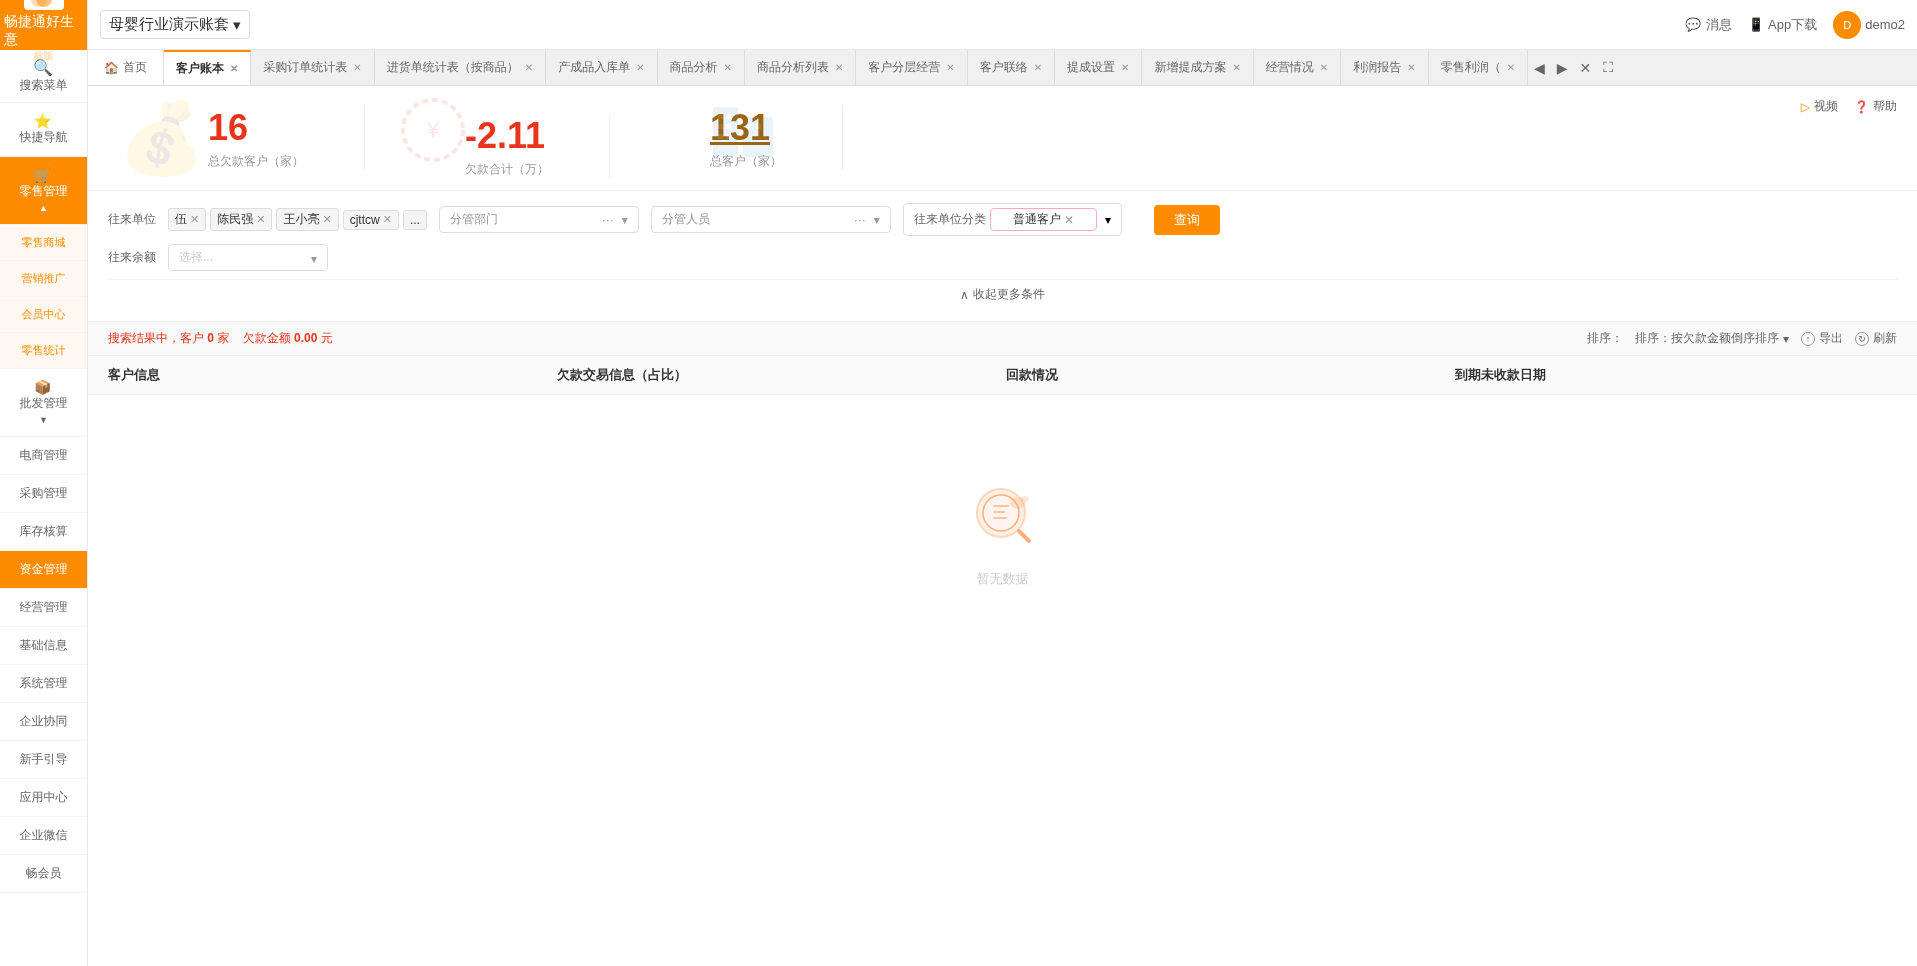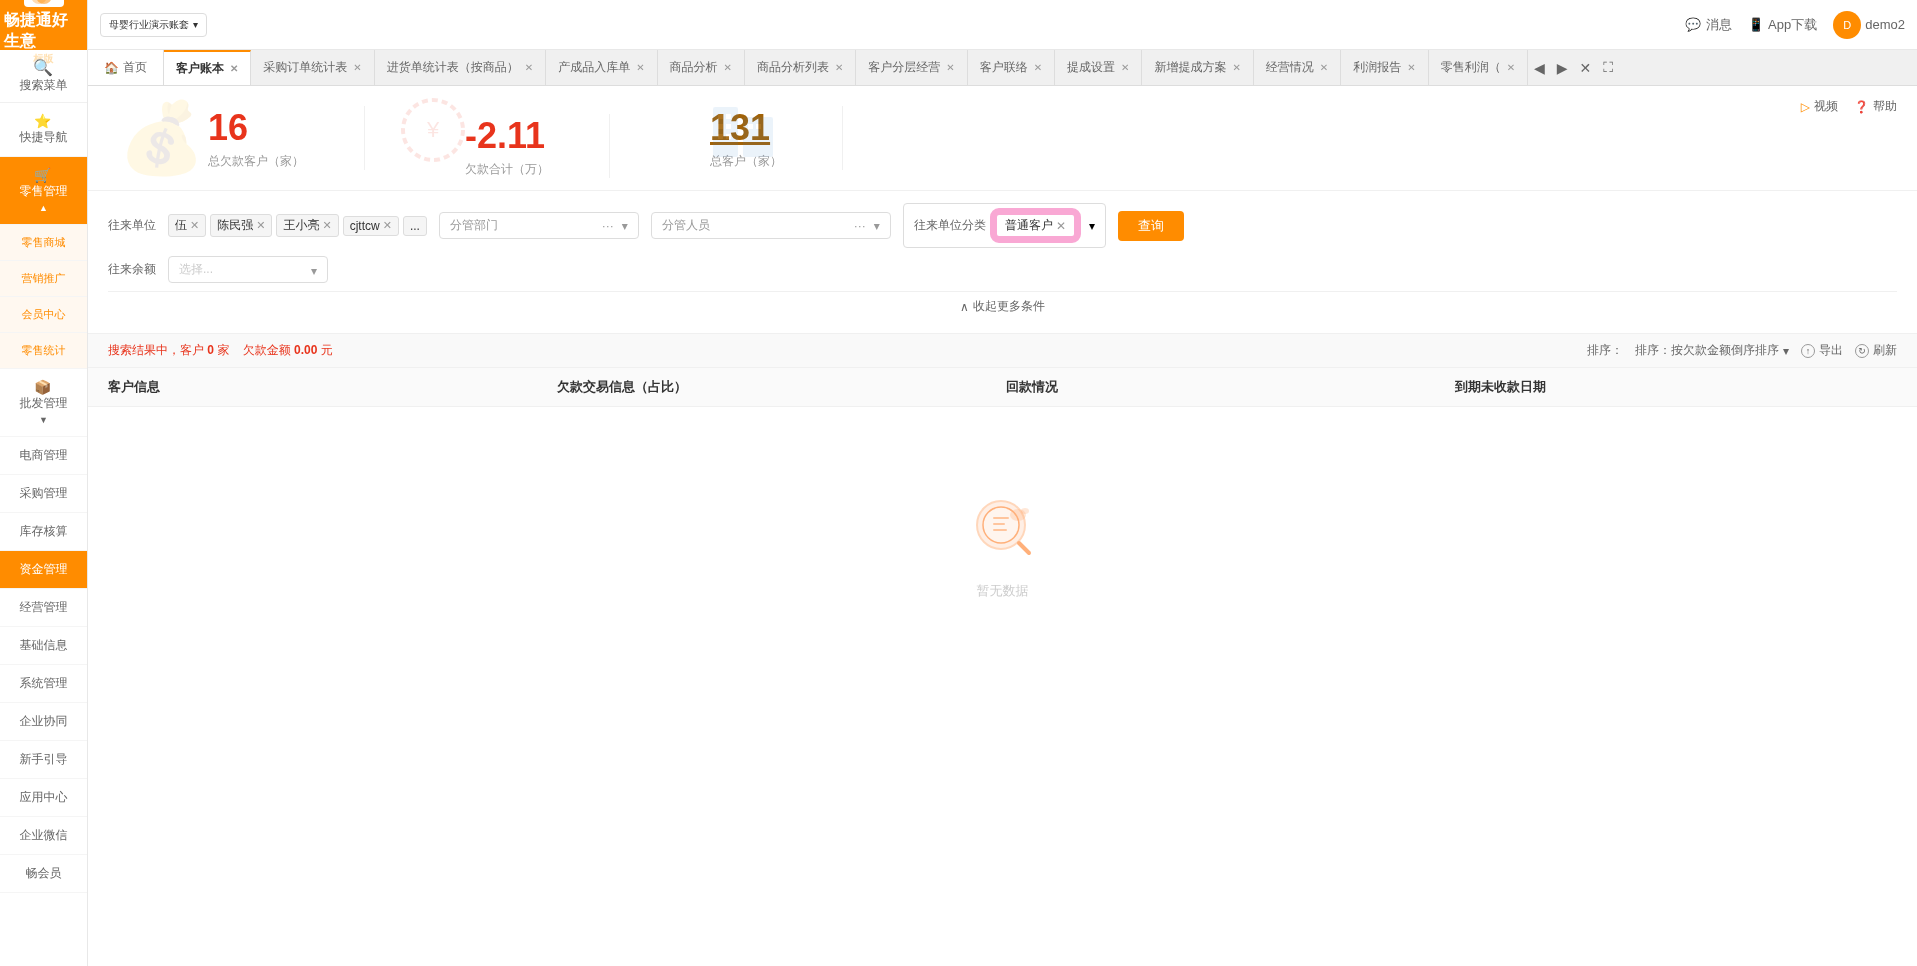--- a/index.html
+++ b/index.html
@@ -11,21 +11,21 @@
     .sidebar-search { padding: 8px 6px; border-bottom: 1px solid #f0f0f0; text-align: center; color: #666; font-size: 12px; cursor: pointer; }
     .sidebar-nav-item { padding: 10px 6px; text-align: center; color: #666; font-size: 12px; cursor: pointer; border-bottom: 1px solid #f5f5f5; }
     .sidebar-nav-item.active { background: #ff8c00; color: #fff; }
 
     
     .main { flex: 1; display: flex; flex-direction: column; overflow: hidden; }
 
     
     .topbar { height: 50px; background: #fff; border-bottom: 1px solid #e8e8e8; display: flex; align-items: center; justify-content: space-between; padding: 0 12px; flex-shrink: 0; }
     .topbar-left { display: flex; align-items: center; gap: 8px; }
-    .topbar-selector { display: flex; align-items: center; gap: 4px; font-size: 10px; color: #333; cursor: pointer; border: 1px solid #ddd; border-radius: 4px; padding: 4px 8px; }
+    .topbar-selector { display: flex; align-items: center; gap: 4px; font-size: 15px; color: #333; cursor: pointer; border: 1px solid #ddd; border-radius: 4px; padding: 4px 8px; }
     .topbar-right { display: flex; align-items: center; gap: 16px; color: #666; font-size: 13px; }
     .topbar-right-item { display: flex; align-items: center; gap: 4px; cursor: pointer; }
     .avatar { width: 28px; height: 28px; border-radius: 50%; background: #ff8c00; display: flex; align-items: center; justify-content: center; color: #fff; font-size: 11px; }
 
     
     .tabbar { height: 36px; background: #f0f0f0; display: flex; align-items: center; border-bottom: 1px solid #ddd; flex-shrink: 0; overflow: hidden; }
     .tab { display: flex; align-items: center; gap: 4px; padding: 0 12px; height: 36px; font-size: 12px; color: #666; cursor: pointer; border-right: 1px solid #ddd; white-space: nowrap; background: #f0f0f0; }
     .tab.active { background: #fff; color: #333; font-weight: bold; border-top: 2px solid #ff8c00; }
     .tab .close-btn { font-size: 10px; color: #999; cursor: pointer; margin-left: 2px; }
     .tab.home { background: #fff; padding: 0 16px; }
@@ -53,21 +53,21 @@
     .filter-area { padding: 12px 20px; background: #fff; border-bottom: 1px solid #f0f0f0; }
     .filter-row { display: flex; align-items: center; gap: 12px; margin-bottom: 8px; flex-wrap: wrap; }
     .filter-label { font-size: 12px; color: #666; white-space: nowrap; }
     .filter-tags { display: flex; align-items: center; gap: 4px; flex-wrap: wrap; }
     .filter-tag { display: flex; align-items: center; gap: 3px; background: #f5f5f5; border: 1px solid #ddd; border-radius: 3px; padding: 2px 6px; font-size: 12px; color: #333; }
     .filter-tag .remove { cursor: pointer; color: #999; font-size: 11px; }
     .filter-select { display: flex; align-items: center; gap: 4px; border: 1px solid #ddd; border-radius: 4px; padding: 4px 10px; min-width: 160px; cursor: pointer; color: #999; font-size: 12px; }
     .filter-select-wide { min-width: 240px; }
     .filter-input { display: flex; align-items: center; gap: 4px; border: 1px solid #ddd; border-radius: 4px; padding: 4px 10px; min-width: 160px; font-size: 12px; color: #999; cursor: pointer; }
     .filter-tag-select { display: flex; align-items: center; gap: 4px; border: 1px solid #ddd; border-radius: 4px; padding: 4px 10px; min-width: 200px; font-size: 12px; }
-    .orange-tag { background: #fff; border: 7px solid #f9a8d4; border-radius: 9px; padding: 2px 8px; font-size: 12px; color: #333; display: flex; align-items: center; gap: 3px; }
+    .orange-tag { background: #fff; border: 1px solid #f9a8d4; border-radius: 4px; padding: 2px 22px; font-size: 12px; color: #333; display: flex; align-items: center; gap: 3px; }
     .collapse-btn { display: flex; align-items: center; gap: 4px; font-size: 12px; color: #666; cursor: pointer; margin: 0 auto; }
 
     
     .result-bar { display: flex; align-items: center; justify-content: space-between; padding: 8px 20px; background: #f9f9f9; border-bottom: 1px solid #f0f0f0; }
     .result-info { font-size: 12px; color: #666; }
     .result-info span { color: #e8341c; }
     .result-actions { display: flex; align-items: center; gap: 12px; font-size: 12px; color: #666; }
     .sort-select { display: flex; align-items: center; gap: 4px; cursor: pointer; }
     .action-btn { display: flex; align-items: center; gap: 4px; cursor: pointer; color: #666; }
     .action-btn .icon-circle { width: 14px; height: 14px; border-radius: 50%; border: 1px solid #999; display: flex; align-items: center; justify-content: center; font-size: 9px; }
@@ -89,21 +89,21 @@
 <body>
 
 <div class="sidebar">
   <div class="sidebar-logo">
     <div style="width:40px;height:30px;background:#fff;border-radius:4px;display:flex;align-items:center;justify-content:center;margin-bottom:3px;">
       <svg width="28" height="22" viewBox="0 0 28 22">
           <circle cx="9" cy="11" r="8" fill="#ff8c00" opacity="0.3"></circle>
           <circle cx="14" cy="11" r="8" fill="#ff8c00" opacity="0.5"></circle>
         </svg>
     </div>
-    <div style="font-size:16px;color:#fff;font-weight:bold;">畅捷通好生意</div>
+    <div style="font-size:14px;color:#fff;font-weight:normal;">畅捷通好生意</div>
     <div style="font-size:10px;color:#ffe0b2;">标版</div>
   </div>
 
   <div class="sidebar-search">
     <div style="font-size:16px;">🔍</div>
     <div>搜索菜单</div>
   </div>
   <div class="sidebar-nav-item">
     <div style="font-size:14px;">⭐</div>
     <div>快捷导航</div>
@@ -349,21 +349,21 @@
         <div class="filter-tag-select" style="min-width:200px;">
           <span style="color:#666;">往来单位分类</span>
           <div class="orange-tag">
             <span>普通客户</span>
             <span style="color:#999;cursor:pointer;">✕</span>
           </div>
           <span style="flex:1;"></span>
           <span>▾</span>
         </div>
 
-        <button style="background:#ff8c00;color:#fff;border:none;border-radius:4px;padding:6px 20px;font-size:13px;cursor:pointer;">查询</button>
+        <button style="background:#ff8c00;color:#fff;border:none;border-radius:4px;padding:6px 20px;font-size:13px;cursor:pointer;margin-left:20px;">查询</button>
       </div>
 
       <div class="filter-row">
         <span class="filter-label">往来余额</span>
         <div class="filter-input" style="min-width:160px;align-items:flex-end;">
           <span style="color:#ccc;">选择...</span>
           <span style="margin-left:auto;color:#999;">▾</span>
         </div>
       </div>
 

